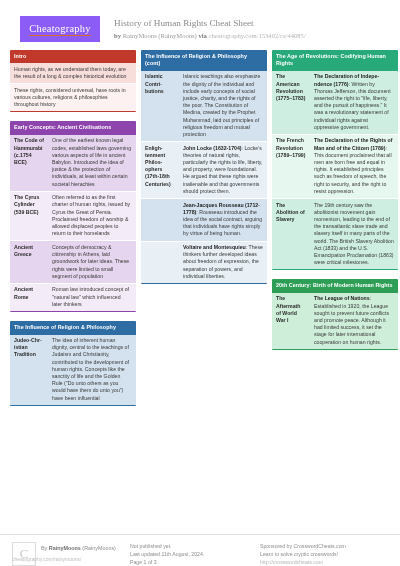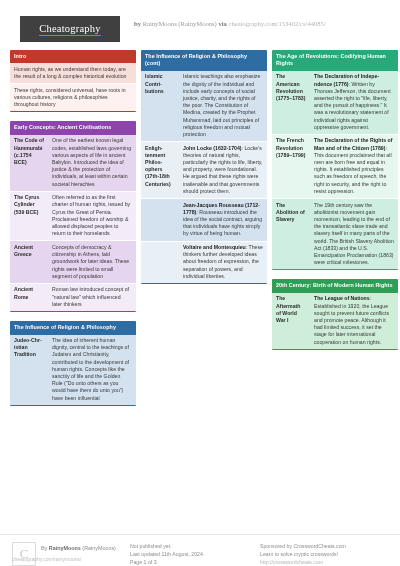--- a/index.html
+++ b/index.html
@@ -8,21 +8,21 @@
     background:#ffffff;
     font-family:"Liberation Sans", sans-serif;
     color:#222;
     overflow:hidden;
   }
   .page{position:relative;width:400px;height:566px;box-sizing:border-box;padding:0 6px;}
 
   
   .header{display:flex;align-items:flex-start;padding:16px 0 8px 14px;}
   .logo{
-    width:100px;height:26px;background:#404040;
+    width:80px;height:26px;background:#8b5cf6;
     display:flex;align-items:center;justify-content:center;
     flex:0 0 auto;margin-right:14px;
   }
   .logo-text{
     color:#ffffff;font-family:"Liberation Serif", serif;
     font-size:10.5px;letter-spacing:.2px;
     border-bottom:1.4px solid #d96c2c;padding-bottom:1px;
   }
   .head-txt{padding-top:1px;}
   .sheet-title{
@@ -111,20 +111,21 @@
 </head>
 <body>
 
 <div class="page">
 
   <div class="header">
     <div class="logo">
       <span class="logo-text">Cheatography</span>
     </div>
     <div class="head-txt">
+      <div class="sheet-title">History of Human Rights Cheat Sheet</div>
       <div class="byline">
         <b>by</b>
         <span>RainyMoons (RainyMoons)</span>
         <b>via</b>
         <span class="url">cheatography.com/153402/cs/44085/</span>
       </div>
     </div>
   </div>
 
   <div class="cols">

